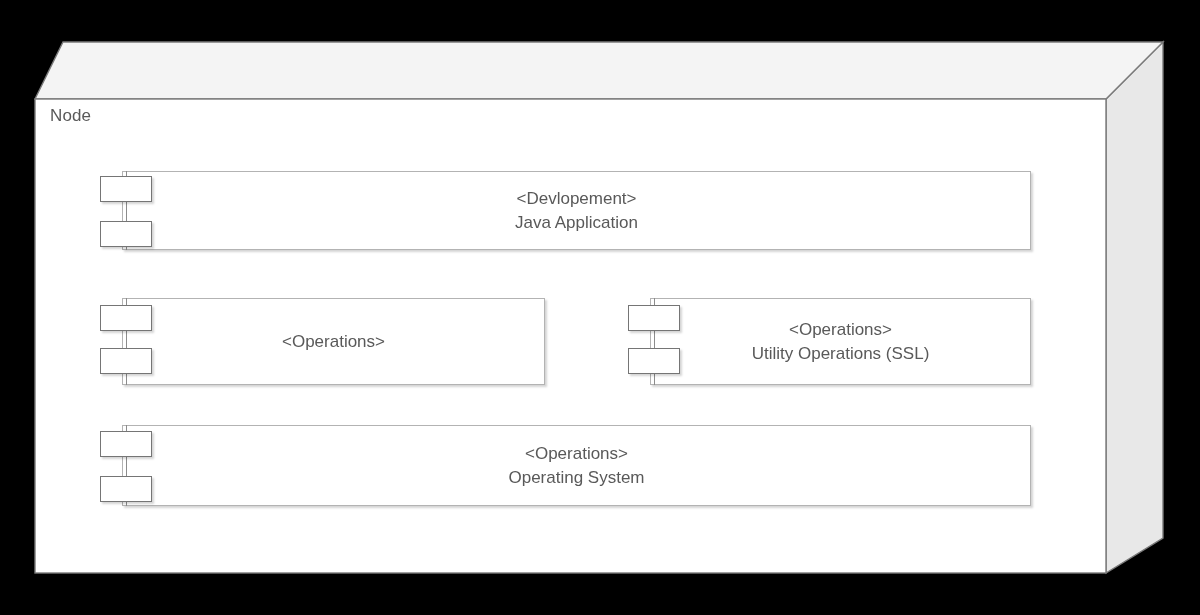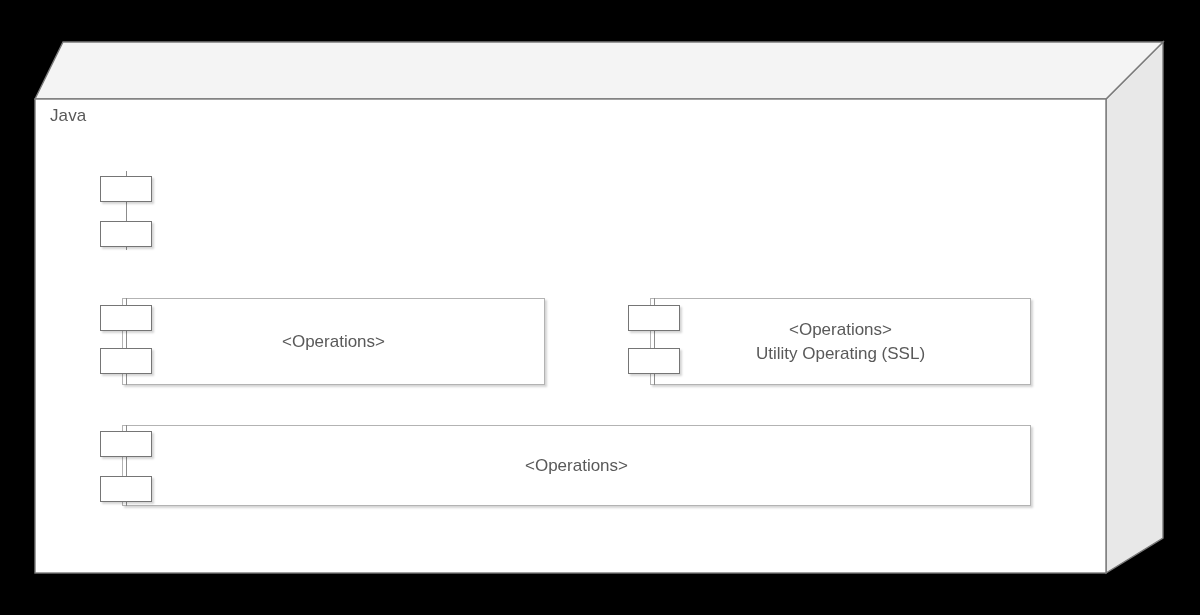--- a/index.html
+++ b/index.html
@@ -85,48 +85,55 @@
   <div id="node-box">
     <svg width="1200" height="615" viewBox="0 0 1200 615" xmlns="http://www.w3.org/2000/svg">
 
       <polygon points="1106,99 1163,42 1163,538 1106,573" fill="#e8e8e8" stroke="#7a7a7a" stroke-width="1.4"></polygon>
 
       <polygon points="35,99 63,42 1163,42 1106,99" fill="#f4f4f4" stroke="#7a7a7a" stroke-width="1.4"></polygon>
 
       <rect x="35" y="99" width="1071" height="474" fill="#ffffff" stroke="#7a7a7a" stroke-width="1.4"></rect>
     </svg>
 
-    <div class="node-title">Java</div>
+    <div class="node-title">Node</div>
   </div>
 
+  <div class="component" style="left:122px; top:171px; width:909px; height:79px;">
+    <div class="component-label">
+      <span class="stereotype">&lt;Devlopement&gt;</span>
+      <span class="compname">Java Application</span>
+    </div>
+  </div>
   <div class="tab-spine" style="left:126px; top:171px; height:79px;"></div>
   <div class="tab" style="left:100px; top:176px;"></div>
   <div class="tab" style="left:100px; top:221px;"></div>
 
   <div class="component" style="left:122px; top:298px; width:423px; height:87px;">
     <div class="component-label">
       <span class="stereotype">&lt;Operations&gt;</span>
     </div>
   </div>
   <div class="tab-spine" style="left:126px; top:298px; height:87px;"></div>
   <div class="tab" style="left:100px; top:305px;"></div>
   <div class="tab" style="left:100px; top:348px;"></div>
 
   <div class="component" style="left:650px; top:298px; width:381px; height:87px;">
     <div class="component-label">
       <span class="stereotype">&lt;Operations&gt;</span>
-      <span class="compname">Utility Operating (SSL)</span>
+      <span class="compname">Utility Operations (SSL)</span>
     </div>
   </div>
   <div class="tab-spine" style="left:654px; top:298px; height:87px;"></div>
   <div class="tab" style="left:628px; top:305px;"></div>
   <div class="tab" style="left:628px; top:348px;"></div>
 
   <div class="component" style="left:122px; top:425px; width:909px; height:81px;">
     <div class="component-label">
       <span class="stereotype">&lt;Operations&gt;</span>
+      <span class="compname">Operating System</span>
     </div>
   </div>
   <div class="tab-spine" style="left:126px; top:425px; height:81px;"></div>
   <div class="tab" style="left:100px; top:431px;"></div>
   <div class="tab" style="left:100px; top:476px;"></div>
 
 </div>
 
 </body></html>

